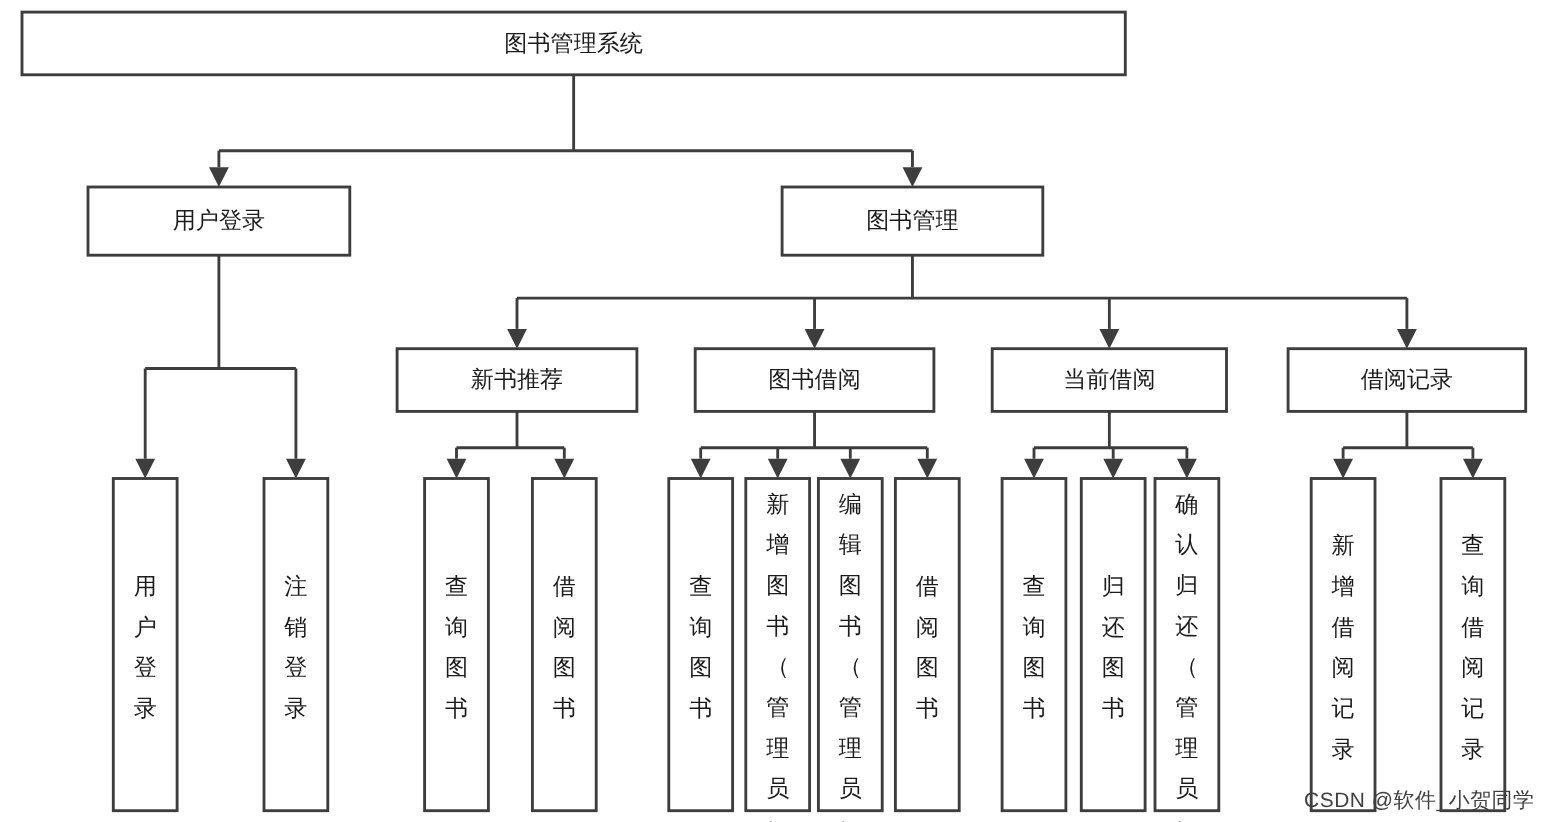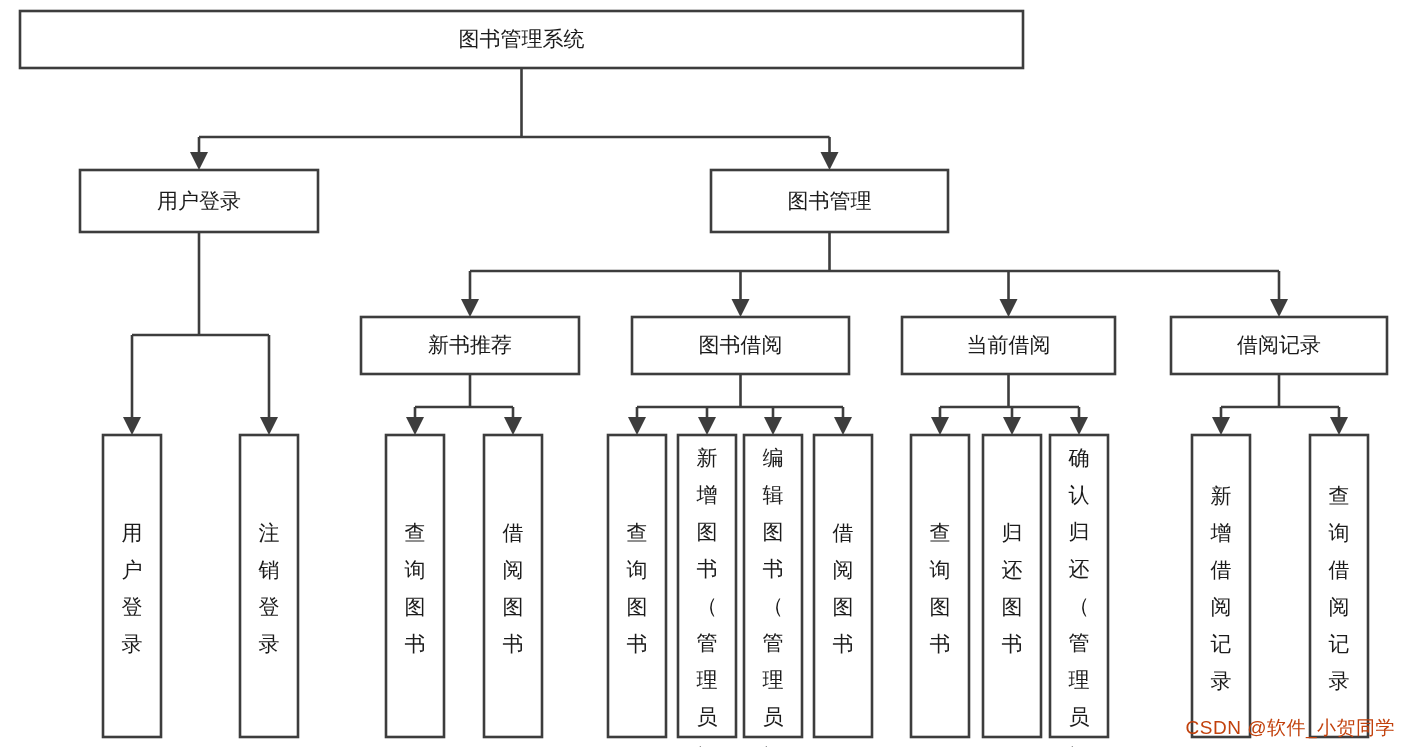--- a/index.html
+++ b/index.html
@@ -53,21 +53,21 @@
     font-size: 21px;
     fill: #1b1b1b;
     text-anchor: middle;
   }
   .watermark {
     position: absolute;
     right: 10px;
     bottom: 6px;
     font-family: "Liberation Sans", "DejaVu Sans", sans-serif;
     font-size: 19px;
-    color: #c2410c;
+    color: #404040;
     letter-spacing: 0.5px;
     white-space: nowrap;
     user-select: none;
   }
 </style>
 </head>
 <body>
 
 <div id="diagram-root">
   <svg id="flow-svg" viewBox="0 0 1405 747">

